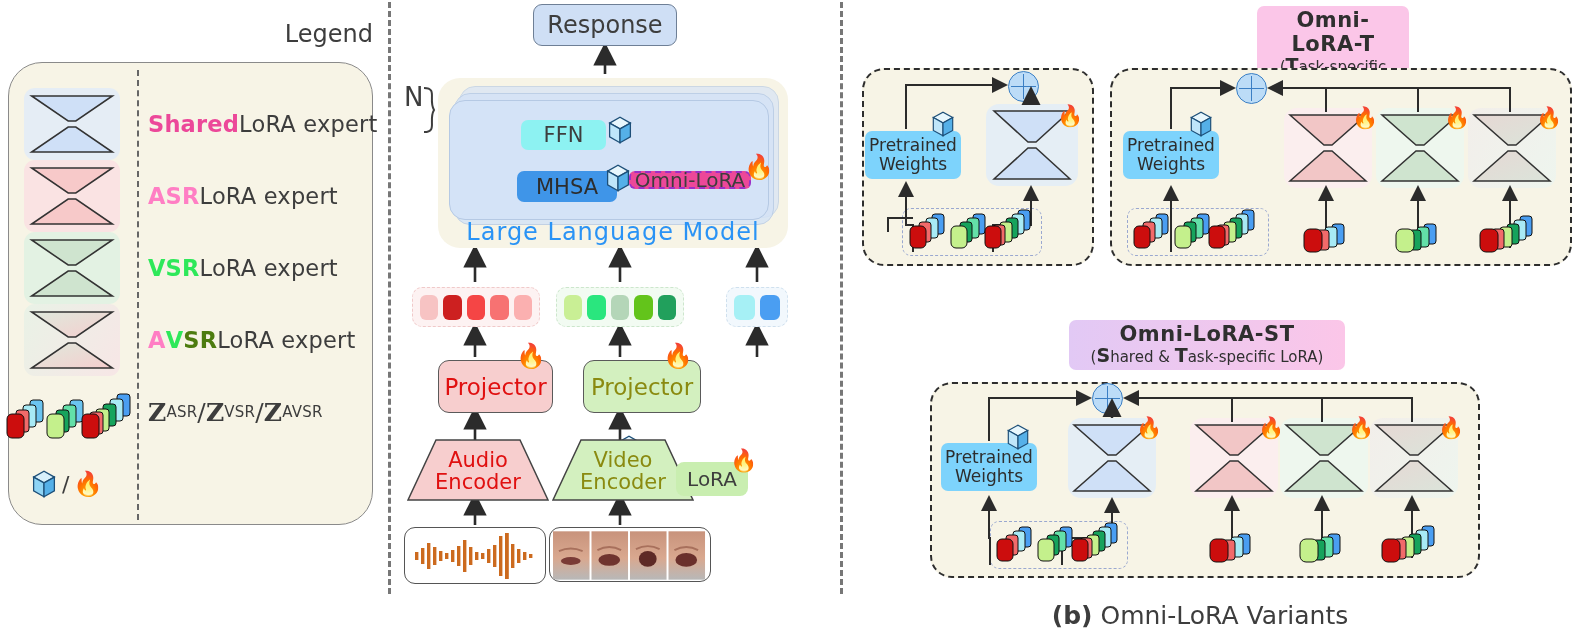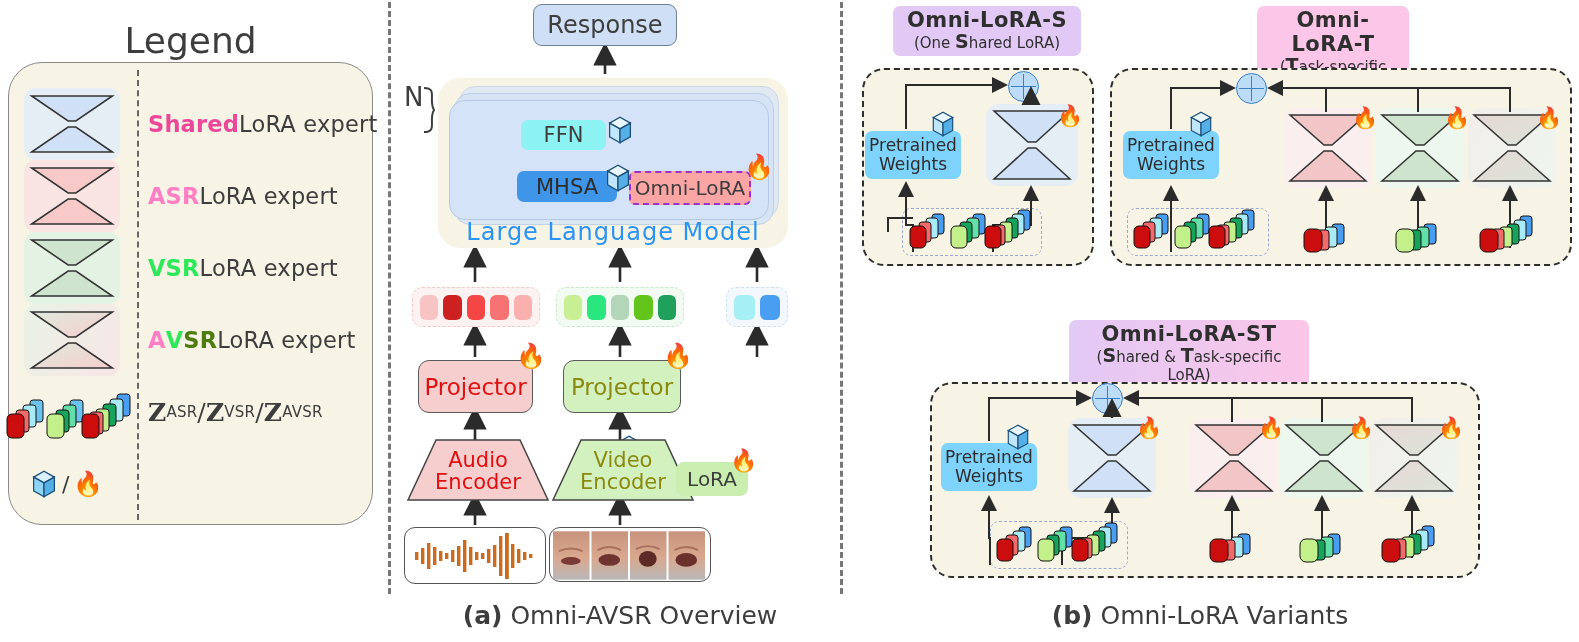--- a/index.html
+++ b/index.html
@@ -5,22 +5,22 @@
   html,body{margin:0;padding:0;background:#fff;}
   body{font-family:"DejaVu Sans",sans-serif;width:1579px;height:642px;position:relative;overflow:hidden;}
   .fig{position:absolute;left:0;top:0;width:1579px;height:642px;}
 
   
   .vdiv{position:absolute;width:0;border-left:3px dashed #777;}
 
   
   #legend-panel{position:absolute;left:8px;top:62px;width:365px;height:463px;
     background:#f7f4e6;border:1.6px solid #8a8a8a;border-radius:34px;box-sizing:border-box;}
-  #legend-title{position:absolute;left:8px;top:20px;width:365px;text-align:center;
-    font-size:36px;color:#3d3d3d;font-family:"DejaVu Sans",sans-serif;}
+  #legend-title{position:absolute;left:8px;top:20px;width:365px;text-align:right;
+    font-size:24px;color:#3d3d3d;font-family:"DejaVu Sans",sans-serif;}
   .legend-vline{position:absolute;left:137px;top:70px;height:450px;border-left:2.4px dashed #666;}
   .lg-row{position:absolute;left:0;width:373px;height:72px;}
   .lg-sym{position:absolute;left:24px;top:0;width:96px;height:72px;}
   .lg-txt{position:absolute;left:148px;top:0;height:72px;display:flex;align-items:center;
     font-size:22.5px;color:#3d3d3d;white-space:nowrap;letter-spacing:.2px;}
   .kw{font-weight:bold;}
 
   
   .lora{position:relative;width:100%;height:100%;border-radius:11px;}
   .lora svg{position:absolute;left:0;top:0;width:100%;height:100%;}
@@ -34,32 +34,32 @@
   #llm-outer{position:absolute;left:438px;top:78px;width:350px;height:170px;
         background:#f7f4e6;border-radius:22px;}
   .llm-stack{position:absolute;background:#d4e3f7;border:1px solid #b5c9e4;border-radius:16px;}
   #llm-s1{left:459px;top:86px;width:318px;height:130px;opacity:.65;}
   #llm-s2{left:454px;top:93px;width:318px;height:130px;opacity:.8;}
   #llm-s3{left:449px;top:100px;width:318px;height:118px;}
   #ffn{left:521px;top:120px;width:85px;height:30px;background:#8df2f2;border-radius:7px;
         font-size:21px;color:#3d3d3d;}
   #mhsa{left:517px;top:171px;width:100px;height:31px;background:#3f95e8;border-radius:7px;
         font-size:21px;color:#2d2d2d;}
-  #omnilora{left:629px;top:171px;width:122px;height:34px;background:#fca5a5;
+  #omnilora{left:629px;top:171px;width:122px;height:18px;background:#ec4899;
         border:2px dashed #9b30c8;border-radius:6px;font-size:20px;color:#3d3d3d;}
   #llm-label{position:absolute;left:438px;top:218px;width:350px;text-align:center;
         font-size:24px;color:#2a93f5;letter-spacing:1px;}
   #n-label{position:absolute;left:404px;top:82px;font-size:26px;color:#3d3d3d;}
 
   .tokbox{position:absolute;border:1.4px dashed #cbb;border-radius:10px;
         display:flex;align-items:center;gap:5px;padding:0 7px;box-sizing:border-box;}
   .tok{width:25px;height:25px;border-radius:6px;}
 
   .projector{position:absolute;border-radius:11px;display:flex;align-items:center;
-        justify-content:center;font-size:23px;box-sizing:border-box;}
+        justify-content:center;font-size:23px;box-sizing:border-box;margin-left:20px;}
   .enc-label{position:absolute;display:flex;align-items:center;justify-content:center;
         text-align:center;font-size:21px;line-height:1.05;}
   .inputbox{position:absolute;border:1.4px solid #555;border-radius:11px;
         background:#fff;overflow:hidden;}
   #tsprompt{left:697px;top:360px;width:135px;height:53px;background:#cfdff5;
         border:1.4px solid #6e7f96;border-radius:9px;font-size:19px;color:#3d3d3d;line-height:1.12;}
 
   
   .badge{position:absolute;border-radius:7px;text-align:center;padding:2px 10px 4px;
         box-sizing:border-box;color:#2f2f2f;}
@@ -361,24 +361,20 @@
         <rect x="78" y="0" width="37" height="49" fill="url(#sk)"></rect>
         <ellipse cx="96" cy="28" rx="9" ry="8" fill="#5e2a26"></ellipse>
         <path d="M84,18 Q96,12 108,18" stroke="#a8705c" stroke-width="2" fill="none"></path>
         <rect x="117" y="0" width="37" height="49" fill="url(#sk)"></rect>
         <ellipse cx="135" cy="29" rx="11" ry="7" fill="#6a302c"></ellipse>
         <path d="M123,19 Q135,13 147,19" stroke="#a8705c" stroke-width="2" fill="none"></path>
       </g>
     </svg>
   </div>
 
-  <div class="badge" style="left:893px;top:6px;width:188px;background:#e2c9f5;">
-    <div class="b1">Omni-LoRA-S</div>
-    <div class="b2">(One <span class="big">S</span>hared LoRA)</div>
-  </div>
   <div class="vbox" style="left:862px;top:68px;width:232px;height:198px;"></div>
   <div class="pw" style="left:865px;top:131px;width:96px;height:48px;">Pretrained<br>Weights</div>
   <svg class="edge" style="left:930px;top:110px;width:26px;height:28px;" viewBox="0 0 24 26">
     <polygon points="3,7 12,2 21,7 12,12" fill="#e8f7fd" stroke="#1d4f78" stroke-width="1.1"></polygon>
     <polygon points="3,7 12,12 12,24 3,19" fill="#bfe6fa" stroke="#1d4f78" stroke-width="1.1"></polygon>
     <polygon points="21,7 12,12 12,24 21,19" fill="#55b0e8" stroke="#1d4f78" stroke-width="1.1"></polygon>
   </svg>
   <div class="lorabox" style="left:986px;top:104px;width:92px;height:82px;background:#e5eef5;"></div>
   <svg class="edge" style="left:990px;top:108px;width:84px;height:74px;" viewBox="0 0 84 74" preserveAspectRatio="none">
     <polygon points="4,3 80,3 46,34 38,34" fill="#cfe0f7" stroke="#333" stroke-width="1.5"></polygon>
@@ -510,21 +506,21 @@
   </svg>
   <svg class="edge" style="left:1478px;top:216px;width:66px;height:38px;" viewBox="0 0 66 38">
     <rect x="42" y="0" width="12" height="20" rx="3" fill="#4a9ef2" stroke="#111" stroke-width="1"></rect>
     <rect x="36" y="4" width="12" height="20" rx="3" fill="#a8eaf5" stroke="#111" stroke-width="1"></rect>
     <rect x="29" y="8" width="12" height="20" rx="3" fill="#16a35c" stroke="#111" stroke-width="1"></rect>
     <rect x="22" y="11" width="12" height="20" rx="3" fill="#c4f08c" stroke="#111" stroke-width="1"></rect>
     <rect x="14" y="13" width="12" height="20" rx="3" fill="#f26a6a" stroke="#111" stroke-width="1"></rect>
     <rect x="2" y="13" width="18" height="23" rx="6" fill="#cc0d0d" stroke="#111" stroke-width="1"></rect>
   </svg>
 
-  <div class="badge" style="left:1069px;top:320px;width:240px;background:linear-gradient(90deg,#e2c9f5,#fbc6e8);">
+  <div class="badge" style="left:1069px;top:320px;width:276px;background:linear-gradient(90deg,#e2c9f5,#fbc6e8);">
     <div class="b1">Omni-LoRA-ST</div>
     <div class="b2">(<span class="big">S</span>hared &amp; <span class="big">T</span>ask-specific LoRA)</div>
   </div>
   <div class="vbox" style="left:930px;top:382px;width:550px;height:196px;"></div>
   <div class="pw" style="left:941px;top:443px;width:96px;height:48px;">Pretrained<br>Weights</div>
   <svg class="edge" style="left:1005px;top:423px;width:26px;height:28px;" viewBox="0 0 24 26">
     <polygon points="3,7 12,2 21,7 12,12" fill="#e8f7fd" stroke="#1d4f78" stroke-width="1.1"></polygon>
     <polygon points="3,7 12,12 12,24 3,19" fill="#bfe6fa" stroke="#1d4f78" stroke-width="1.1"></polygon>
     <polygon points="21,7 12,12 12,24 21,19" fill="#55b0e8" stroke="#1d4f78" stroke-width="1.1"></polygon>
   </svg>
@@ -614,22 +610,18 @@
   </svg>
   <svg class="edge" style="left:1380px;top:526px;width:66px;height:38px;" viewBox="0 0 66 38">
     <rect x="42" y="0" width="12" height="20" rx="3" fill="#4a9ef2" stroke="#111" stroke-width="1"></rect>
     <rect x="36" y="4" width="12" height="20" rx="3" fill="#a8eaf5" stroke="#111" stroke-width="1"></rect>
     <rect x="29" y="8" width="12" height="20" rx="3" fill="#16a35c" stroke="#111" stroke-width="1"></rect>
     <rect x="22" y="11" width="12" height="20" rx="3" fill="#c4f08c" stroke="#111" stroke-width="1"></rect>
     <rect x="14" y="13" width="12" height="20" rx="3" fill="#f26a6a" stroke="#111" stroke-width="1"></rect>
     <rect x="2" y="13" width="18" height="23" rx="6" fill="#cc0d0d" stroke="#111" stroke-width="1"></rect>
   </svg>
 
-  <div class="cap" style="left:420px;top:601px;width:400px;text-align:center;">
-    <b>(a)</b>
-    <span>Omni-AVSR Overview</span>
-  </div>
   <div class="cap" style="left:1000px;top:601px;width:400px;text-align:center;">
     <b>(b)</b>
     <span>Omni-LoRA Variants</span>
   </div>
 
 </div>
 
 </body></html>

